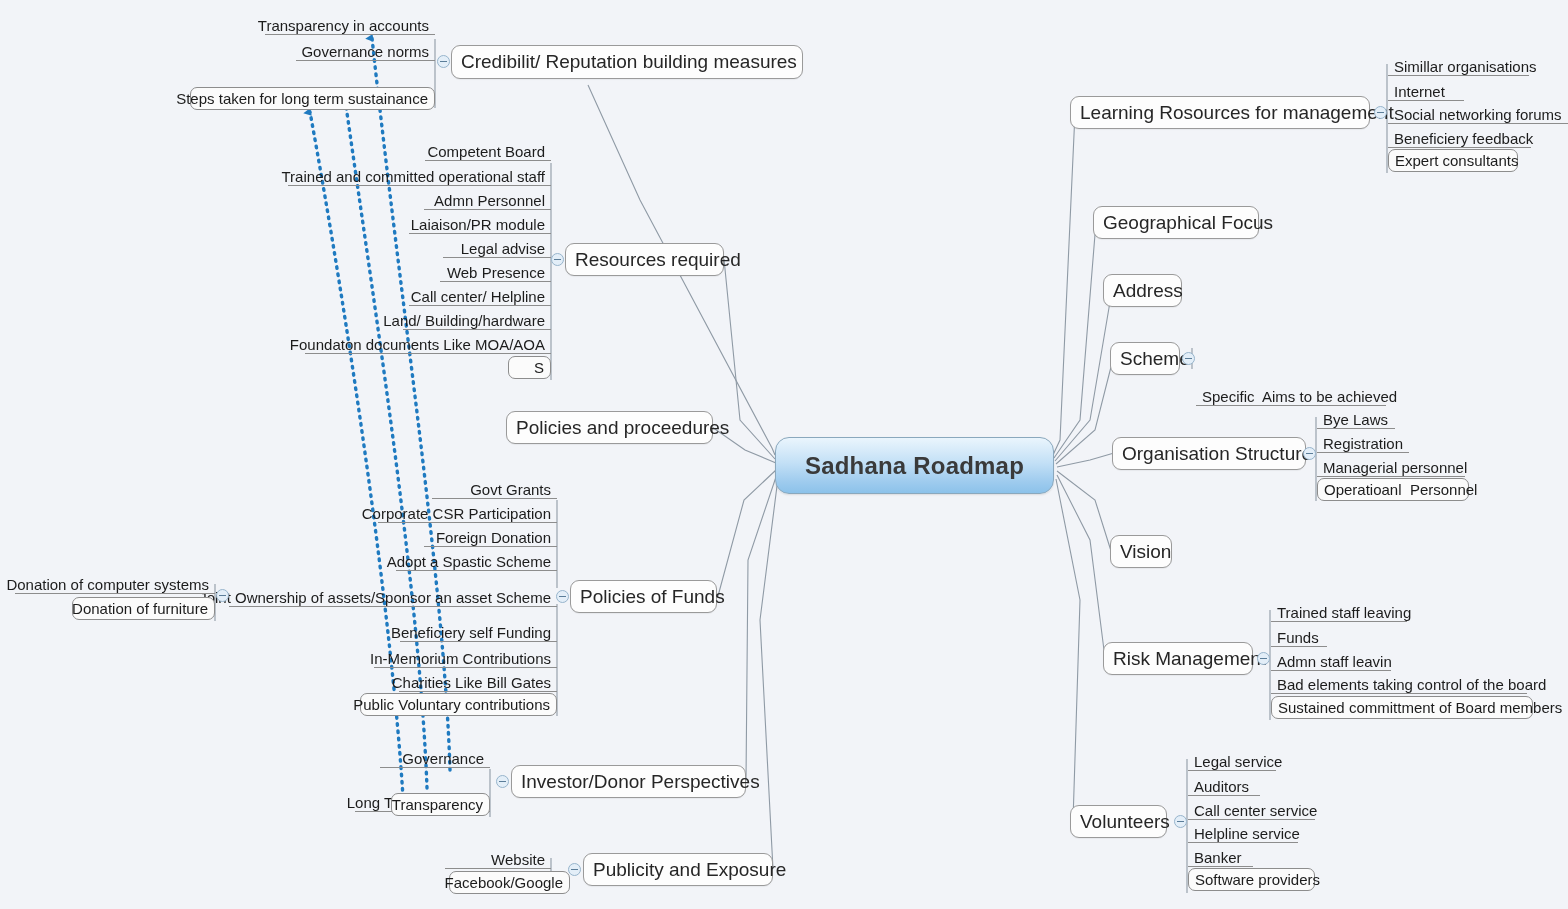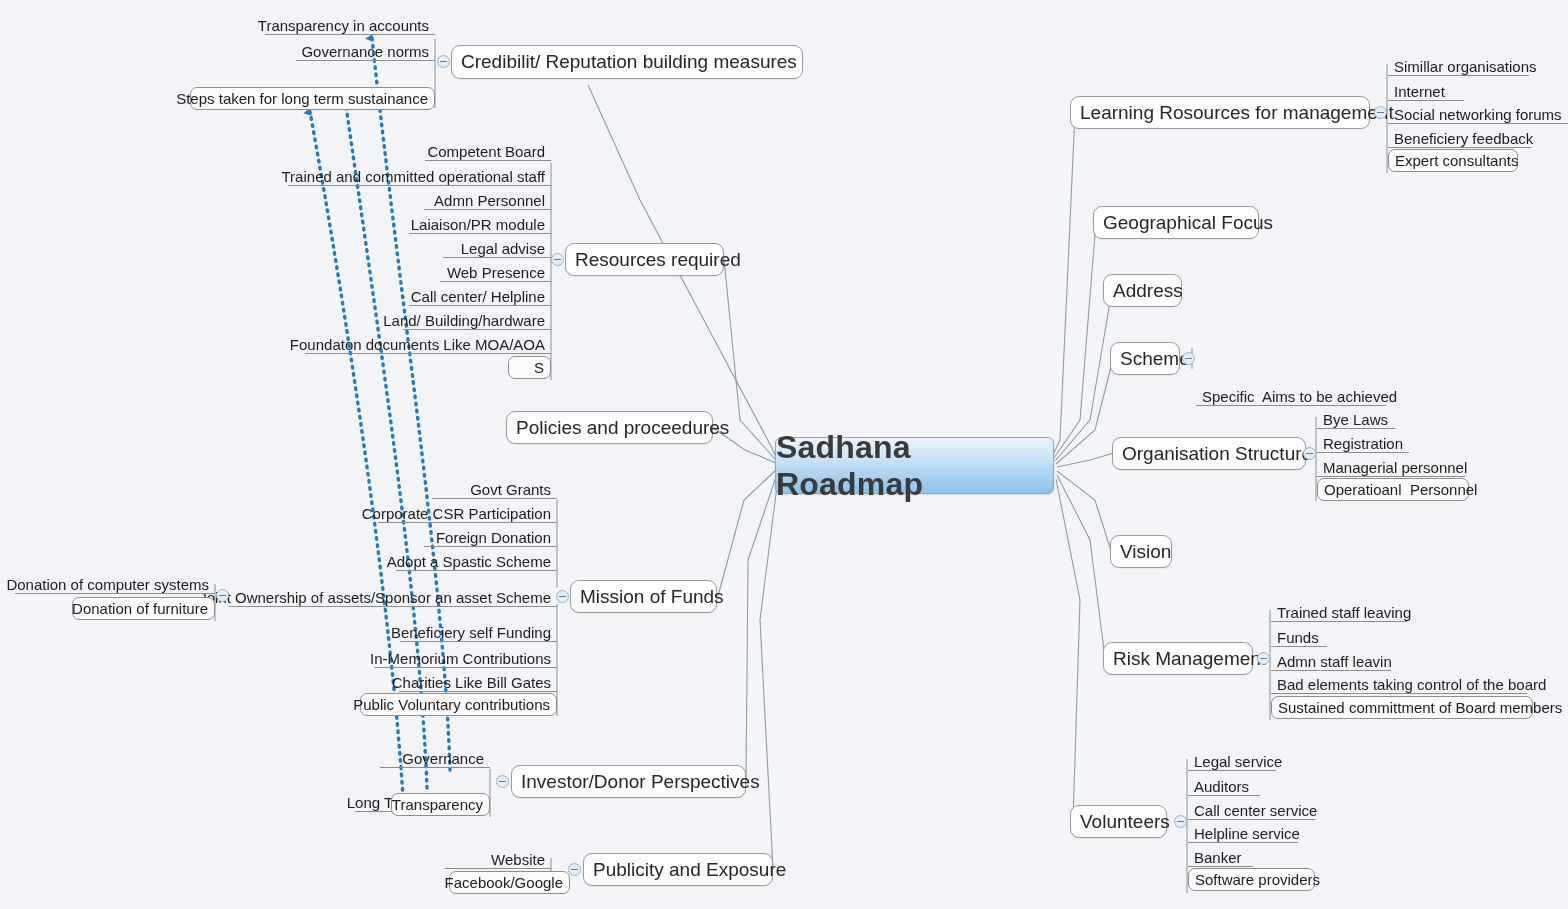--- a/index.html
+++ b/index.html
@@ -13,23 +13,23 @@
   }
   #canvas{position:absolute;left:0;top:0;width:1568px;height:909px;}
   #edges{position:absolute;left:0;top:0;width:1568px;height:909px;pointer-events:none;}
 
   
   .center-node{
     position:absolute;
     box-sizing:border-box;
     background:linear-gradient(to bottom,#eaf5fd 0%,#c3e0f6 45%,#9ecbee 80%,#8cc2ea 100%);
     border:1px solid #8aa8bd;
-    border-radius:6px;
+    border-radius:14px;
     color:#3a3a3a;
-    font-size:32px;
+    font-size:24px;
     font-weight:bold;
     display:flex;align-items:center;justify-content:center;
     letter-spacing:.2px;
     box-shadow:0 1px 2px rgba(0,0,0,.10);
   }
 
   
   .node{
     position:absolute;
     box-sizing:border-box;
@@ -153,21 +153,21 @@
   <div class="leaf rtxt" style="left:409px;top:212px;width:142px;height:22px;">Laiaison/PR module</div>
   <div class="leaf rtxt" style="left:443px;top:236px;width:108px;height:22px;">Legal advise</div>
   <div class="leaf rtxt" style="left:440px;top:260px;width:111px;height:22px;">Web Presence</div>
   <div class="leaf rtxt" style="left:409px;top:284px;width:142px;height:22px;">Call center/ Helpline</div>
   <div class="leaf rtxt" style="left:403px;top:308px;width:148px;height:22px;">Land/ Building/hardware</div>
   <div class="leaf rtxt" style="left:305px;top:332px;width:246px;height:22px;">Foundaton documents Like MOA/AOA</div>
   <div class="leaf rtxt boxed" style="left:508px;top:356px;width:43px;height:23px;">S</div>
 
   <div class="node l" style="left:506px;top:411px;width:207px;height:33px;">Policies and proceedures</div>
 
-  <div class="node l" style="left:570px;top:580px;width:147px;height:33px;">Mission of Funds</div>
+  <div class="node l" style="left:570px;top:580px;width:147px;height:33px;">Policies of Funds</div>
   <div class="toggle" style="left:556px;top:590px;"></div>
   <div class="leaf rtxt" style="left:432px;top:478px;width:125px;height:21px;">Govt Grants</div>
   <div class="leaf rtxt" style="left:378px;top:501px;width:179px;height:22px;">Corporate CSR Participation</div>
   <div class="leaf rtxt" style="left:424px;top:525px;width:133px;height:22px;">Foreign Donation</div>
   <div class="leaf rtxt" style="left:396px;top:549px;width:161px;height:22px;">Adopt a Spastic Scheme</div>
 
   <div class="leaf rtxt" style="left:229px;top:585px;width:328px;height:22px;">Joint Ownership of assets/Sponsor an asset Scheme</div>
   <div class="toggle" style="left:216px;top:589px;"></div>
   <div class="leaf rtxt" style="left:15px;top:573px;width:200px;height:21px;">Donation of computer systems</div>
   <div class="leaf rtxt boxed" style="left:72px;top:597px;width:143px;height:23px;">Donation of furniture</div>

